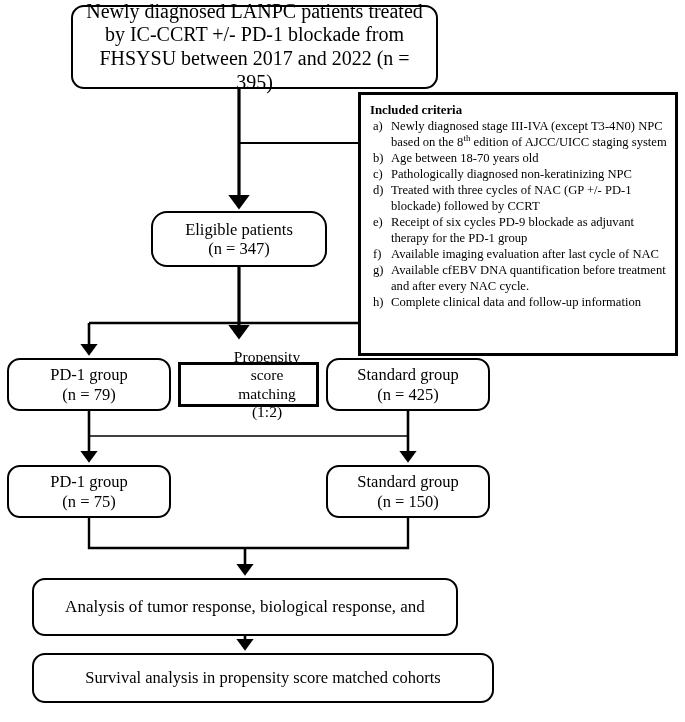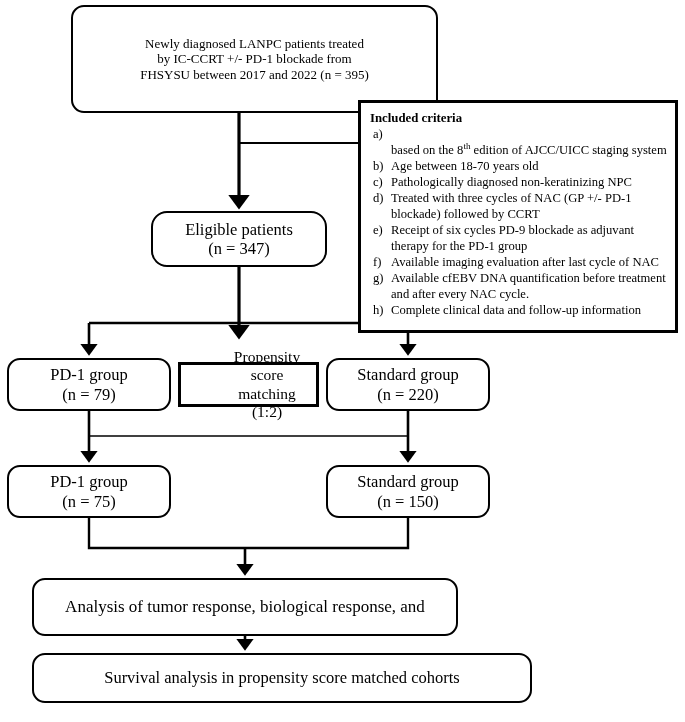--- a/index.html
+++ b/index.html
@@ -34,37 +34,37 @@
     justify-content: center;
     text-align: center;
     line-height: 1.18;
   }
   .rounded { border-radius: 13px; }
   .square  { border-radius: 0; border-width: 3px; }
 
   .node .txt { display: block; width: 100%; padding: 0 6px; }
 
   
-  #node-source   { left: 71px;  top: 5px;   width: 367px; height: 108px;  font-size: 13px; }
+  #node-source   { left: 71px;  top: 5px;   width: 367px; height: 84px;  font-size: 20px; }
   #node-eligible { left: 151px; top: 211px; width: 176px; height: 56px;  font-size: 16.5px; border-radius: 16px; }
   #node-pd1-pre  { left: 7px;   top: 358px; width: 164px; height: 53px;  font-size: 16.5px; }
   #node-psm      { left: 178px; top: 362px; width: 141px; height: 45px;  font-size: 15.5px; padding-left: 37px; }
   #node-std-pre  { left: 326px; top: 358px; width: 164px; height: 53px;  font-size: 16.5px; }
   #node-pd1-post { left: 7px;   top: 465px; width: 164px; height: 53px;  font-size: 16.5px; }
   #node-std-post { left: 326px; top: 465px; width: 164px; height: 53px;  font-size: 16.5px; }
   #node-analysis { left: 32px;  top: 578px; width: 426px; height: 58px;  font-size: 17px; }
-  #node-survival { left: 32px;  top: 653px; width: 500px; height: 50px;  font-size: 16.5px; }
+  #node-survival { left: 32px;  top: 653px; width: 462px; height: 50px;  font-size: 16.5px; }
 
   
   #node-criteria {
     position: absolute;
     left: 358px;
-    top: 100px;
+    top: 92px;
     width: 320px;
-    height: 233px;
+    height: 264px;
     box-sizing: border-box;
     border: 3px solid #000000;
     background: #ffffff;
     padding: 7px 6px 4px 9px;
     font-size: 12.6px;
     line-height: 1.27;
     text-align: left;
   }
   #node-criteria .crit-title {
     font-weight: bold;
@@ -131,21 +131,21 @@
       <span>FHSYSU between 2017 and 2022 (n = 395)</span>
     </span>
   </div>
 
   <div id="node-criteria">
     <span class="crit-title">Included criteria</span>
     <ul class="crit-list">
       <li class="crit-item">
         <span class="crit-marker">a)</span>
         <span class="crit-text">
-          <br>
+          <span>Newly diagnosed stage III-IVA (except T3-4N0) NPC</span><br>
           <span>based on the 8</span><sup>th</sup><span> edition of AJCC/UICC staging system</span>
         </span>
       </li>
       <li class="crit-item">
         <span class="crit-marker">b)</span>
         <span class="crit-text">Age between 18-70 years old</span>
       </li>
       <li class="crit-item">
         <span class="crit-marker">c)</span>
         <span class="crit-text">Pathologically diagnosed non-keratinizing NPC</span>
@@ -199,21 +199,21 @@
   <div class="node square" id="node-psm">
     <span class="txt">
       <span>Propensity score</span><br>
       <span>matching (1:2)</span>
     </span>
   </div>
 
   <div class="node rounded" id="node-std-pre">
     <span class="txt">
       <span>Standard group</span><br>
-      <span>(n = 220)</span>
+      <span>(n = 425)</span>
     </span>
   </div>
 
   <div class="node rounded" id="node-pd1-post">
     <span class="txt">
       <span>PD-1 group</span><br>
       <span>(n = 75)</span>
     </span>
   </div>
 

